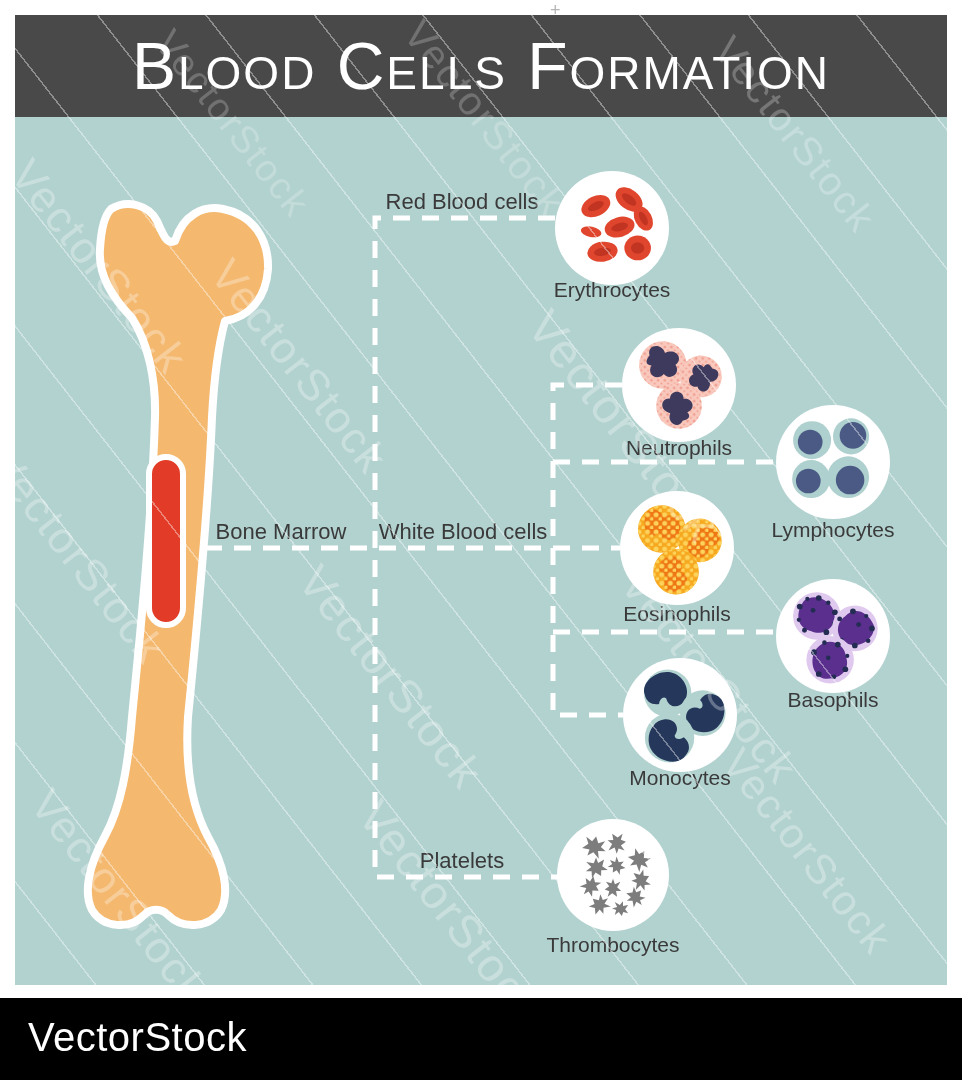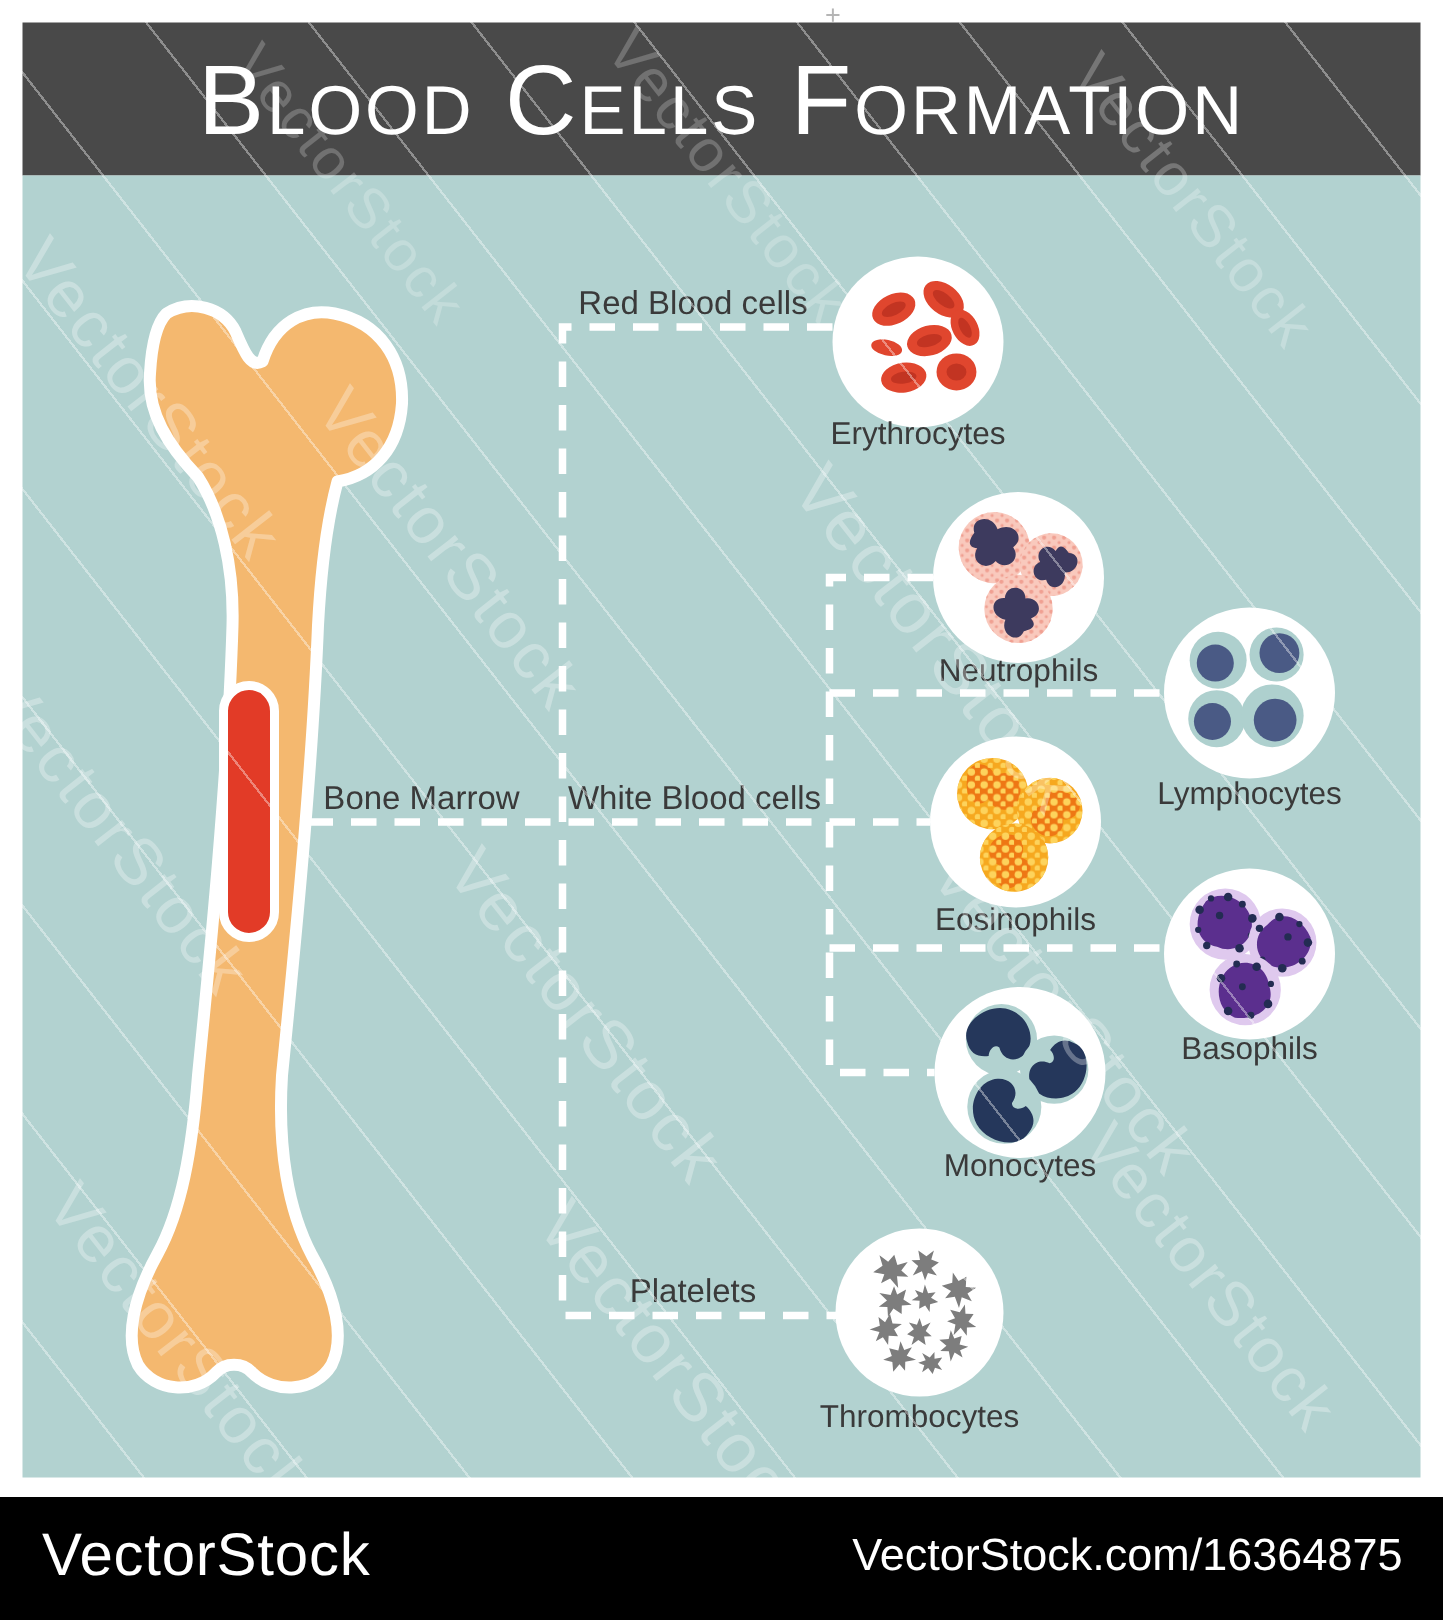--- a/index.html
+++ b/index.html
@@ -281,16 +281,15 @@
     <span class="wm" style="left:330px;top:555px;font-size:46px">VectorStock</span>
     <span class="wm" style="left:650px;top:560px;font-size:44px">VectorStock</span>
     <span class="wm" style="left:60px;top:780px;font-size:44px">VectorStock</span>
     <span class="wm" style="left:390px;top:790px;font-size:46px">VectorStock</span>
     <span class="wm" style="left:750px;top:740px;font-size:42px">VectorStock</span>
     <span class="wm wm-plus" style="left:550px;top:0px">+</span>
   </div>
 
   <div class="footer">
     <span class="footer-brand">VectorStock</span>
-    <span class="footer-url">VectorStock.com/16364875</span>
   </div>
 
 </div>
 
 </body></html>

